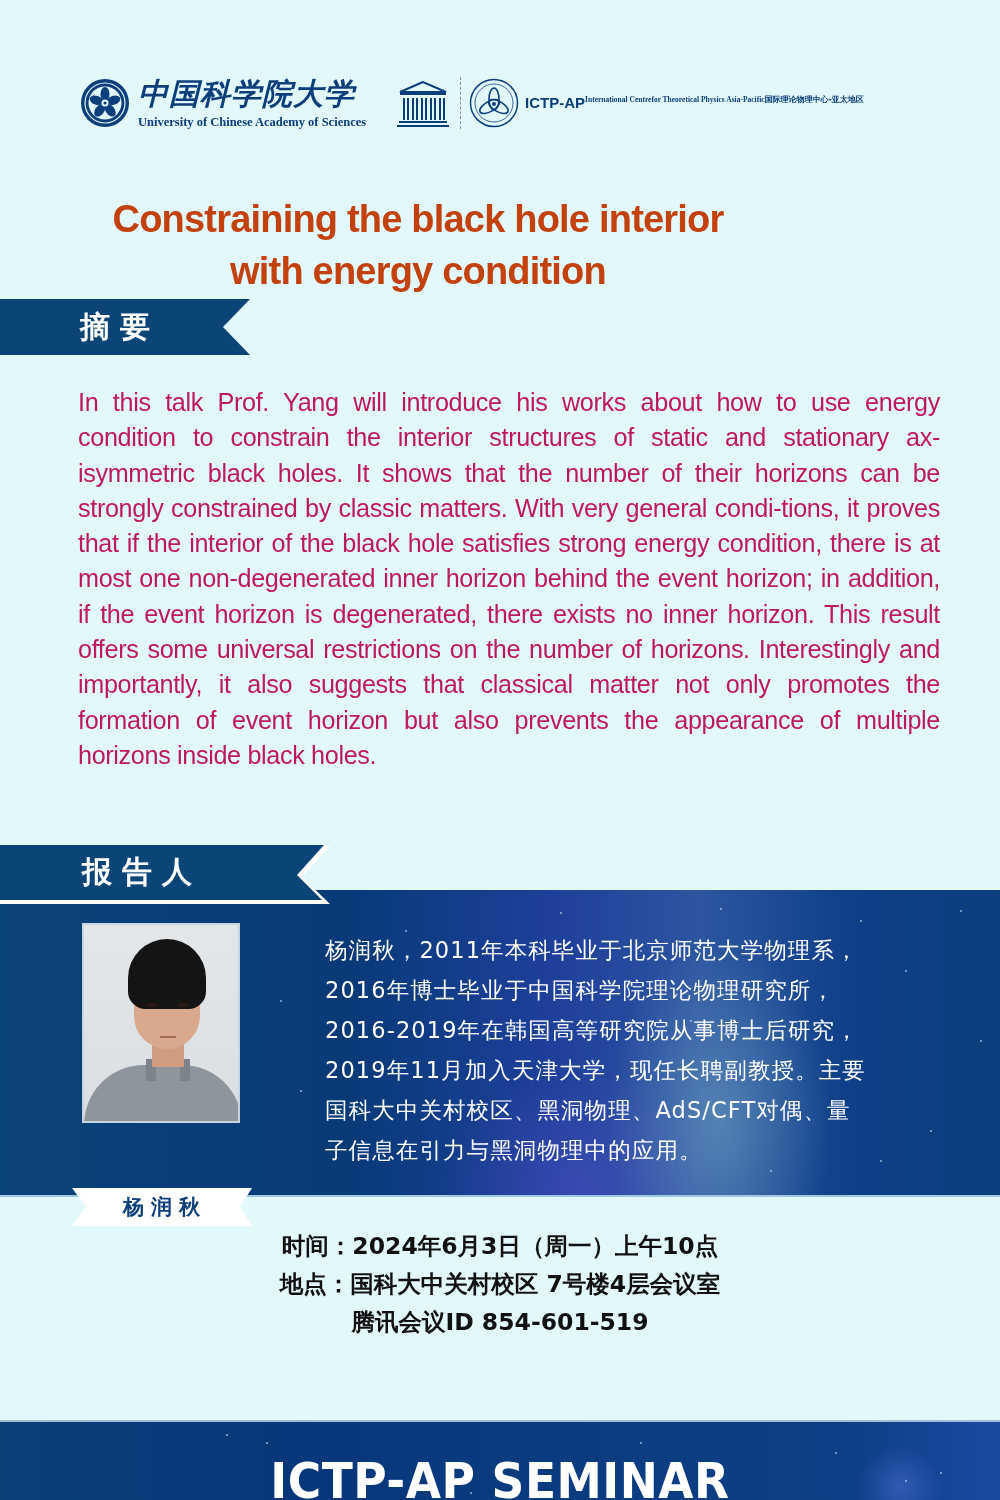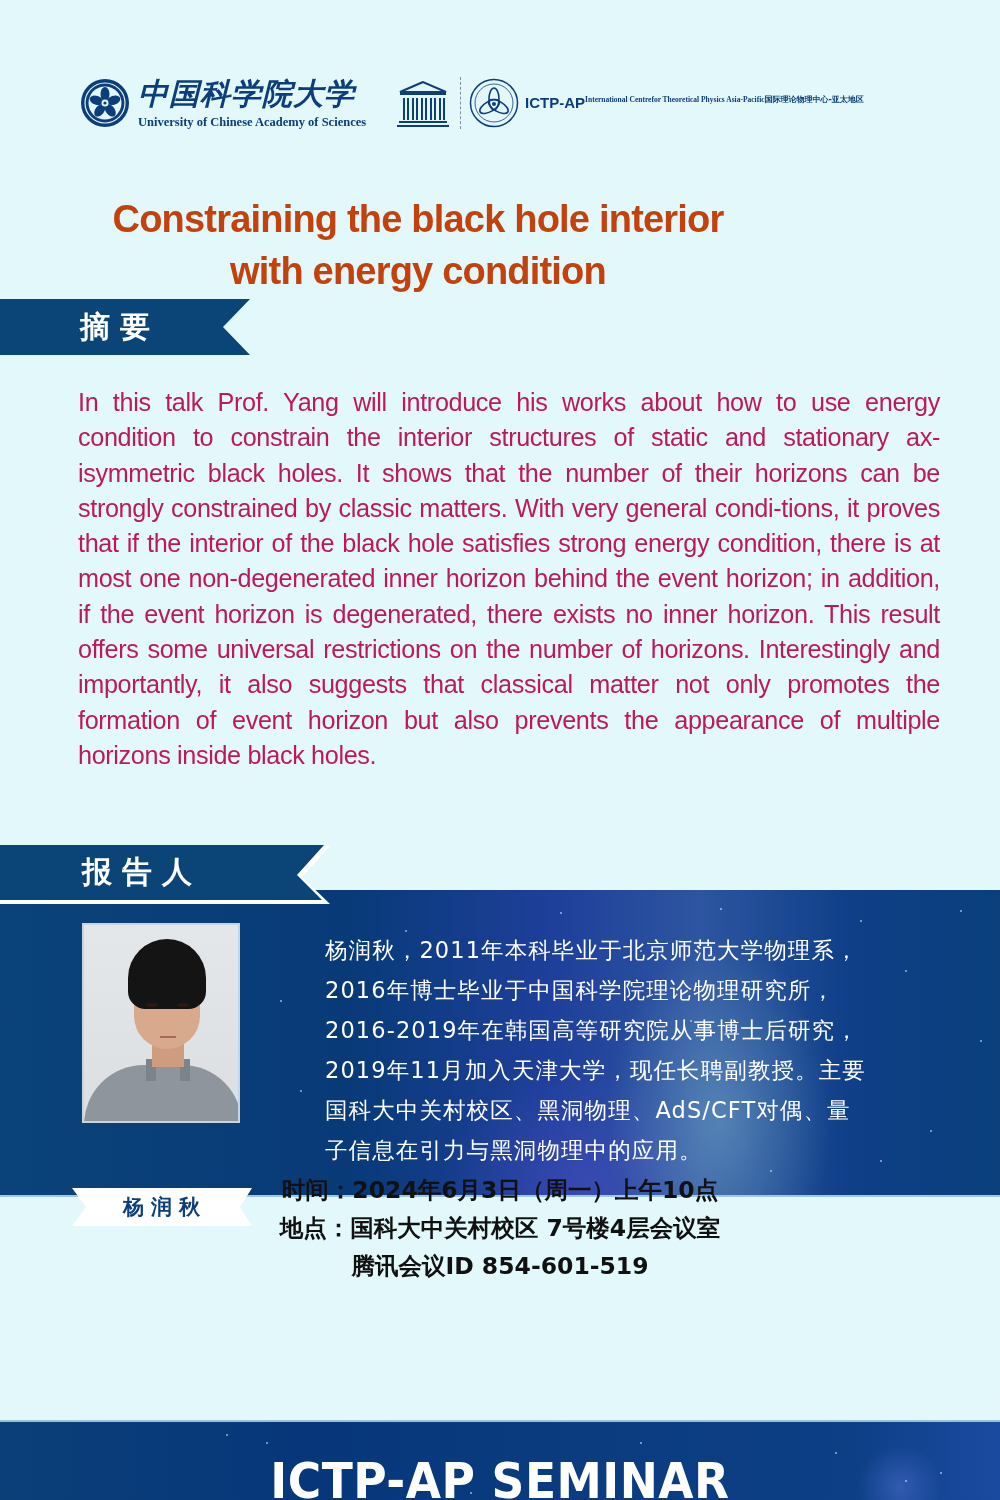--- a/index.html
+++ b/index.html
@@ -63,21 +63,21 @@
   .collar { position: absolute; left: 62px; top: 134px; width: 44px; height: 22px; border-left: 10px solid #7d838a; border-right: 10px solid #7d838a; }
 
   .name-ribbon { position: absolute; left: 72px; top: 1188px; width: 180px; height: 52px; }
   .name-ribbon svg { position: absolute; left: 0; top: 0; }
   .name-label { position: absolute; left: 0; top: 0; width: 180px; height: 38px; line-height: 38px; text-align: center; color: #0b3e7a; font-family: "DejaVu Sans", sans-serif; font-weight: bold; font-size: 21px; letter-spacing: 7px; padding-left: 6px; }
 
   .bio { position: absolute; left: 325px; top: 930px; width: 620px; color: #fff; font-family: "DejaVu Sans", sans-serif; font-size: 22.5px; line-height: 40px; letter-spacing: 1.1px; }
   .bio-line { display: block; white-space: nowrap; }
 
   
-  .event { position: absolute; left: 0; top: 1171px; width: 1000px; text-align: center; font-family: "DejaVu Sans", sans-serif; font-weight: bold; font-size: 23.5px; line-height: 38px; color: #111; }
+  .event { position: absolute; left: 0; top: 1227px; width: 1000px; text-align: center; font-family: "DejaVu Sans", sans-serif; font-weight: bold; font-size: 23.5px; line-height: 38px; color: #111; }
   .event-line { display: block; white-space: nowrap; }
 
   
   .footer {
     position: absolute; left: 0; top: 1420px; width: 1000px; height: 128px;
     background:
       radial-gradient(circle 60px at 900px 65px, rgba(90,120,220,0.45), rgba(90,120,220,0) 70%),
       linear-gradient(90deg, #0a3f78 0%, #07377a 30%, #0b3c80 60%, #0d3f86 85%, #1a4aa0 100%);
     border-top: 2px solid #9fbfd4;
   }

